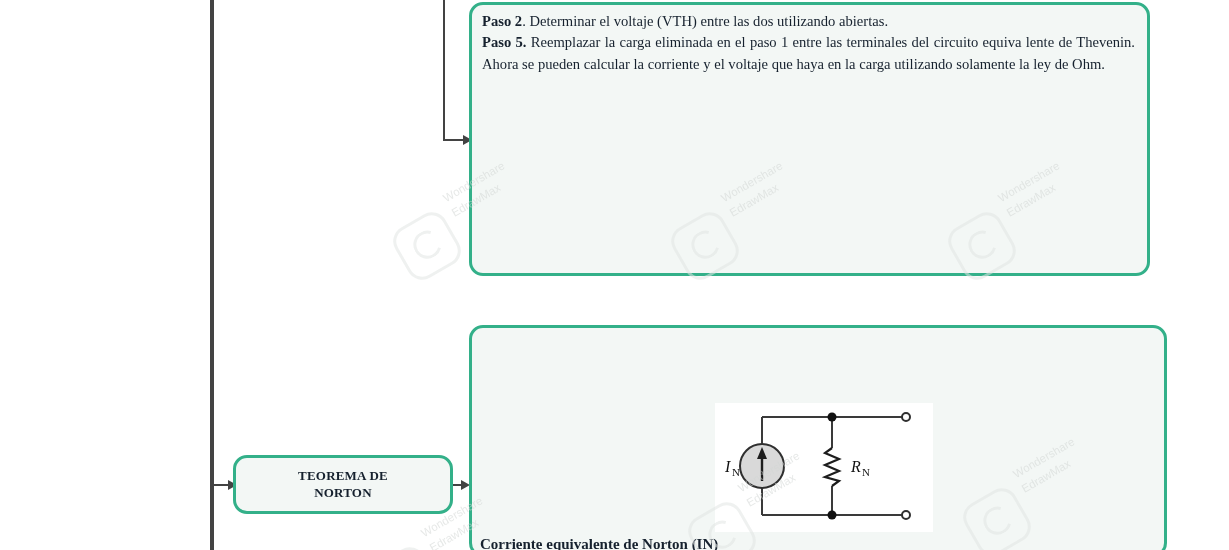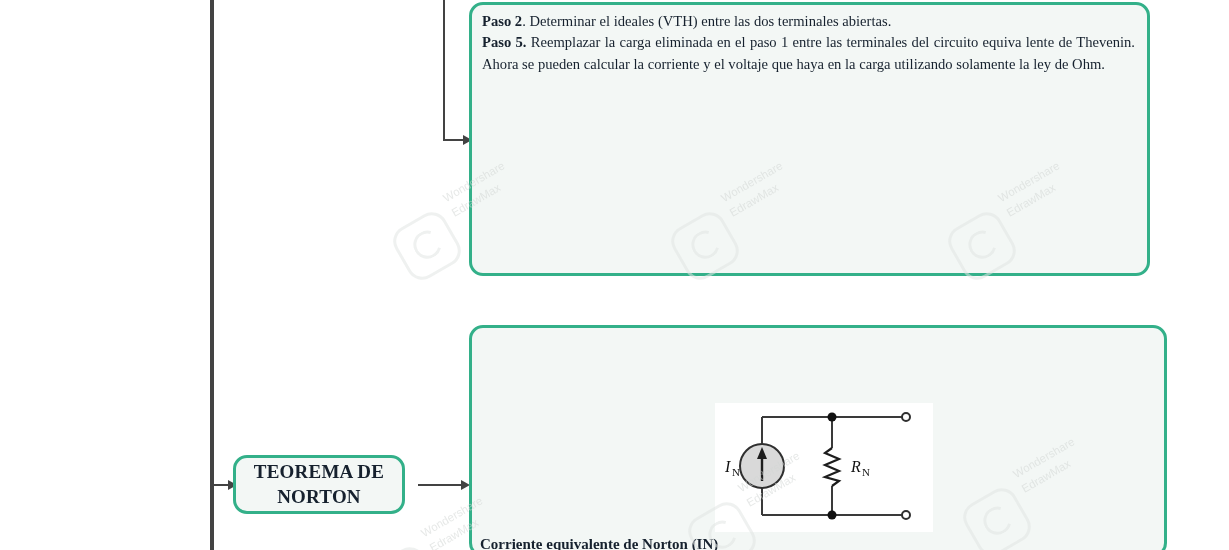--- a/index.html
+++ b/index.html
@@ -89,28 +89,28 @@
   }
   #norton-desc-box {
     left: 469px;
     top: 325px;
     width: 698px;
     height: 232px;
   }
   #norton-title-box {
     left: 233px;
     top: 455px;
-    width: 172px;
+    width: 220px;
     height: 59px;
     display: flex;
     align-items: center;
     justify-content: center;
     text-align: center;
     font-weight: bold;
-    font-size: 19px;
+    font-size: 13px;
     line-height: 1.28;
     letter-spacing: .2px;
   }
 
   .step-label { font-weight: bold; }
   .para { margin: 0; }
 
   
   .circuit-figure {
     position: absolute;
@@ -172,21 +172,21 @@
 <div class="conn-top-horiz"></div>
 <div class="arrow-right" style="left:463px; top:135px;"></div>
 
 <div class="conn-norton-in"></div>
 <div class="arrow-right" style="left:228px; top:480px;"></div>
 
 <div class="conn-norton-out"></div>
 <div class="arrow-right" style="left:461px; top:480px;"></div>
 
 <div class="gbox text-box" id="thevenin-steps-box">
-  <p class="para"><span class="step-label">Paso 2</span><span>. Determinar el ideales (VTH) entre las dos terminales abiertas.</span></p>
+  <p class="para"><span class="step-label">Paso 2</span><span>. Determinar el voltaje (VTH) entre las dos utilizando abiertas.</span></p>
   <p class="para"><span class="step-label">Paso 5.</span><span> Reemplazar la carga eliminada en el paso 1 entre las terminales del circuito equiva  lente de Thevenin. Ahora se pueden calcular la corriente y el voltaje que haya en la carga utilizando solamente la ley de Ohm.</span></p>
 </div>
 
 <div class="gbox" id="norton-title-box">
   <div>
     <span>TEOREMA DE</span><br>
     <span>NORTON</span>
   </div>
 </div>
 

